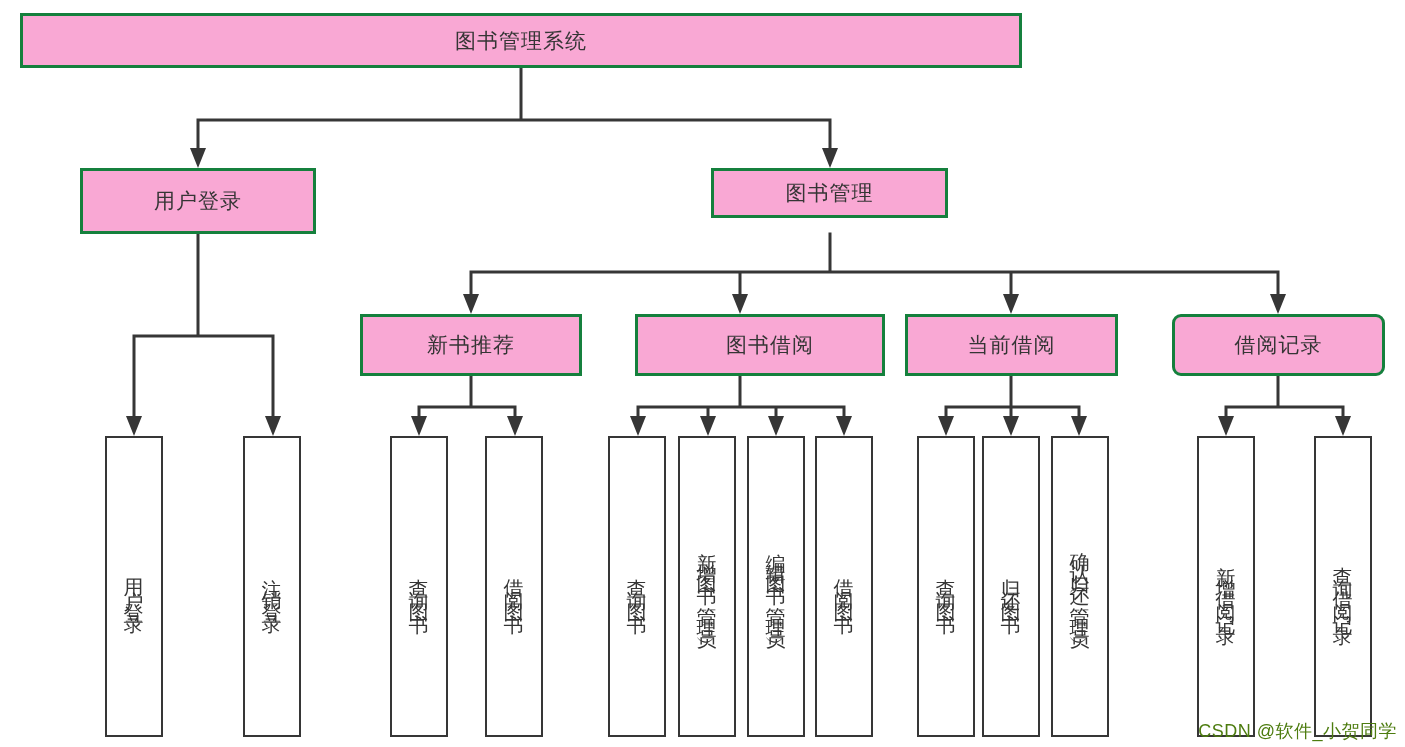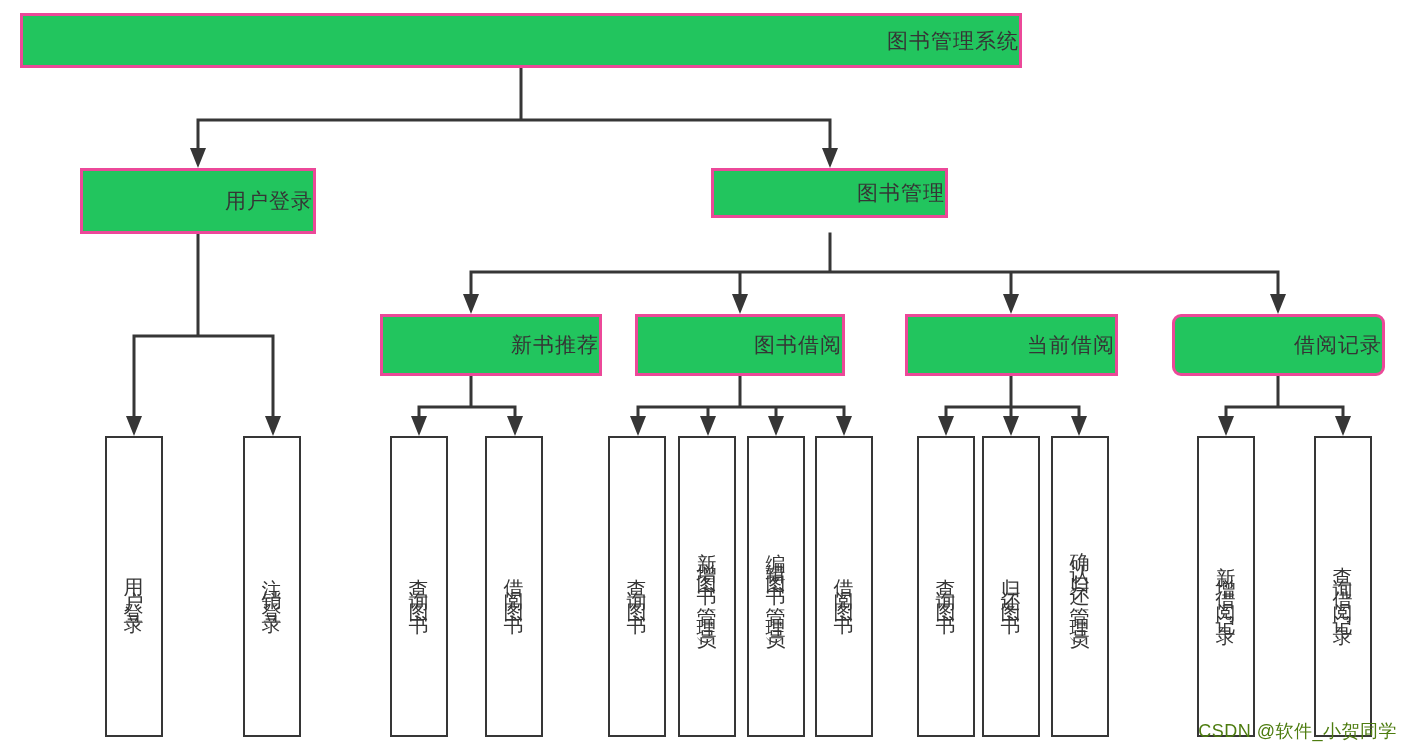--- a/index.html
+++ b/index.html
@@ -14,25 +14,25 @@
   }
   #connectors {
     position: absolute;
     left: 0; top: 0;
     width: 1405px; height: 747px;
     pointer-events: none;
   }
   .hbox {
     position: absolute;
     box-sizing: border-box;
-    border: 3px solid #ec4899;
-    background: #22c55e;
+    border: 3px solid #15803d;
+    background: #f9a8d4;
     display: flex;
     align-items: center;
-    justify-content: flex-end;
+    justify-content: center;
     font-size: 21px;
     letter-spacing: 1px;
     color: #353535;
   }
   .leaf {
     position: absolute;
     box-sizing: border-box;
     border: 2.5px solid #363636;
     background: #ffffff;
     width: 58px;
@@ -114,24 +114,24 @@
     <span>图书管理系统</span>
   </div>
 
   <div class="hbox" style="left:80px; top:168px; width:236px; height:66px;">
     <span>用户登录</span>
   </div>
   <div class="hbox" style="left:711px; top:168px; width:237px; height:50px;">
     <span>图书管理</span>
   </div>
 
-  <div class="hbox" style="left:360px; top:314px; width:222px; height:62px;margin-left:20px;">
+  <div class="hbox" style="left:360px; top:314px; width:222px; height:62px;">
     <span>新书推荐</span>
   </div>
-  <div class="hbox" style="left:635px; top:314px; width:210px; height:62px;padding-left:20px;">
+  <div class="hbox" style="left:635px; top:314px; width:250px; height:62px;padding-left:20px;">
     <span>图书借阅</span>
   </div>
   <div class="hbox" style="left:905px; top:314px; width:213px; height:62px;">
     <span>当前借阅</span>
   </div>
   <div class="hbox" style="left:1172px; top:314px; width:213px; height:62px;border-radius:9px;">
     <span>借阅记录</span>
   </div>
 
   <div class="leaf" style="left:105px;">

